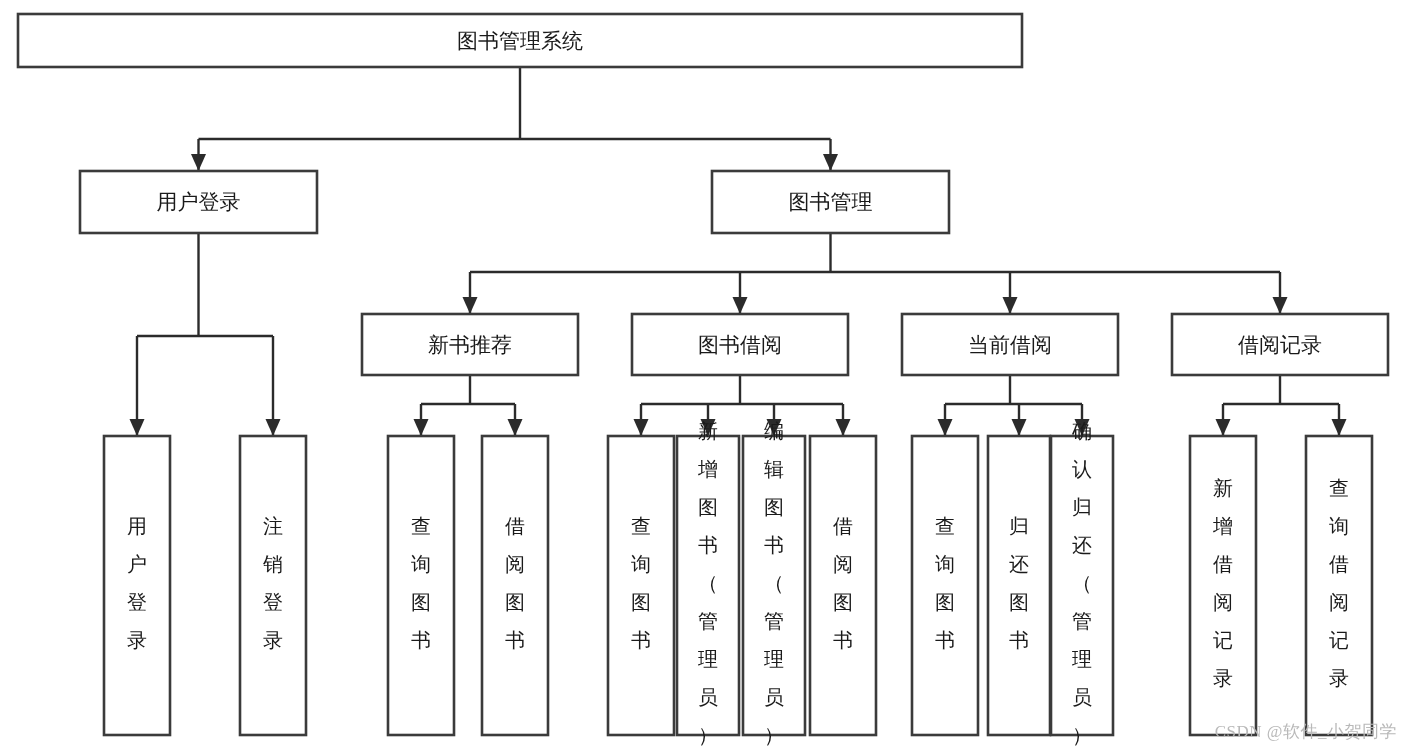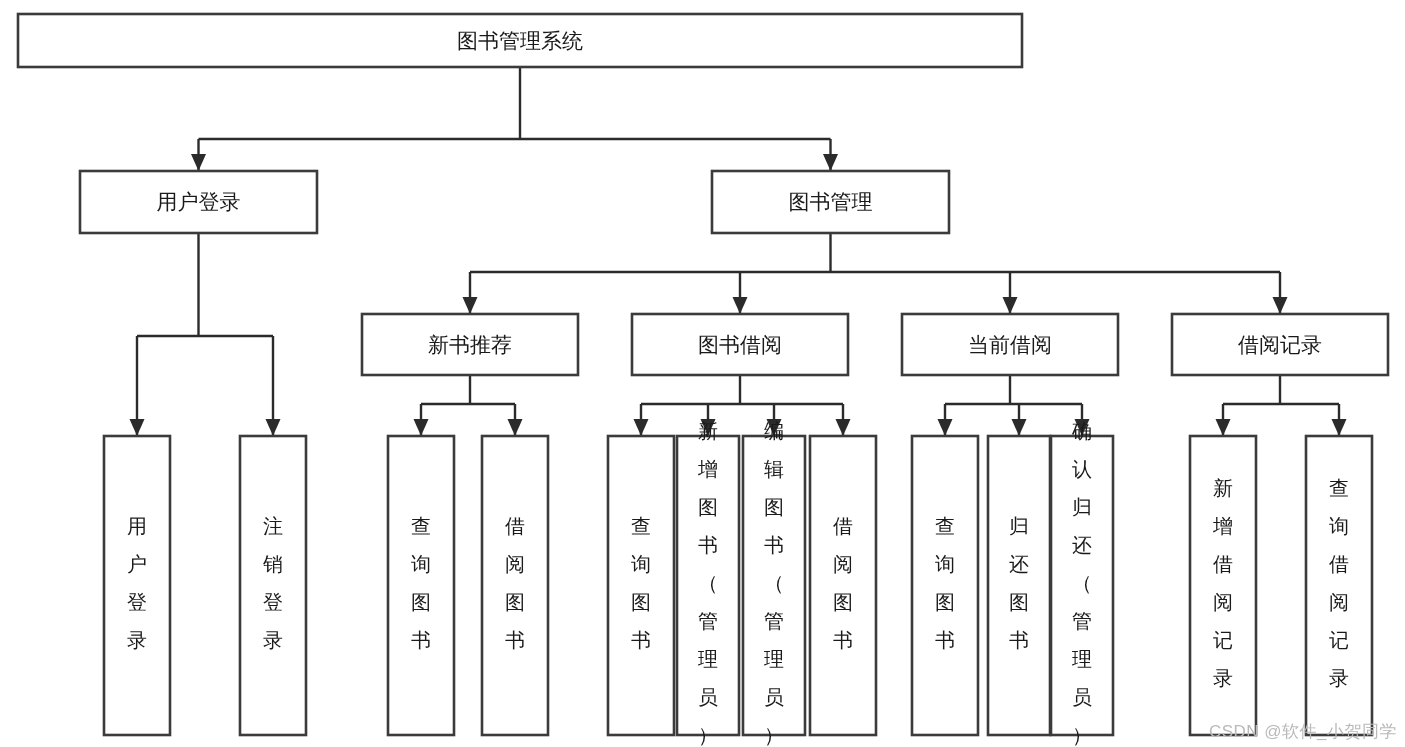--- a/index.html
+++ b/index.html
@@ -54,21 +54,21 @@
   .arrow-head {
     fill: #2b2b2b;
     stroke: none;
   }
   .watermark-text {
     position: absolute;
     right: 8px;
     bottom: 4px;
     color: #b9b9b9;
     font-size: 17px;
-    font-family: Liberation Sans, sans-serif;
+    font-family: Liberation Serif, serif;
     white-space: nowrap;
     letter-spacing: 0.5px;
     user-select: none;
   }
 </style>
 </head>
 <body>
 
 <div id="diagram-root">
   <svg class="diagram-canvas" viewBox="0 0 1405 747" xmlns="http://www.w3.org/2000/svg">

